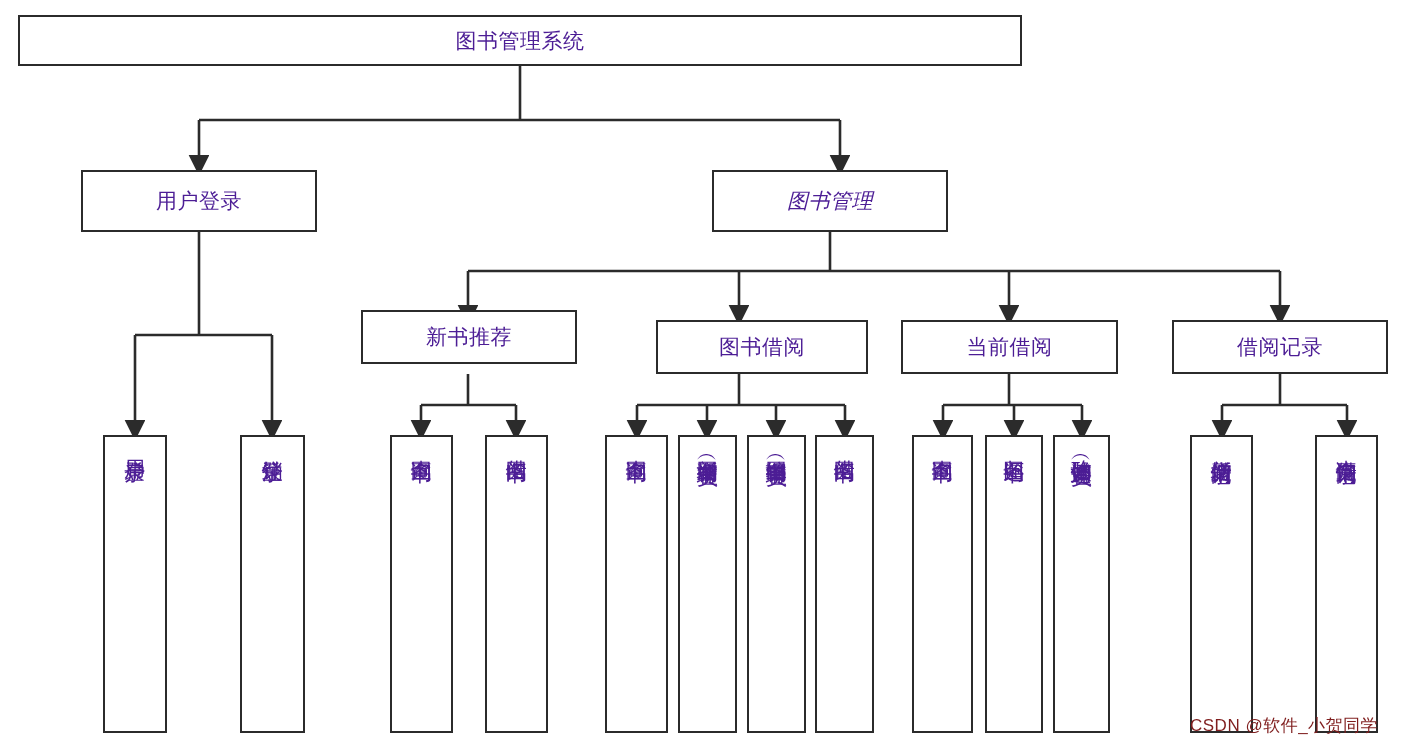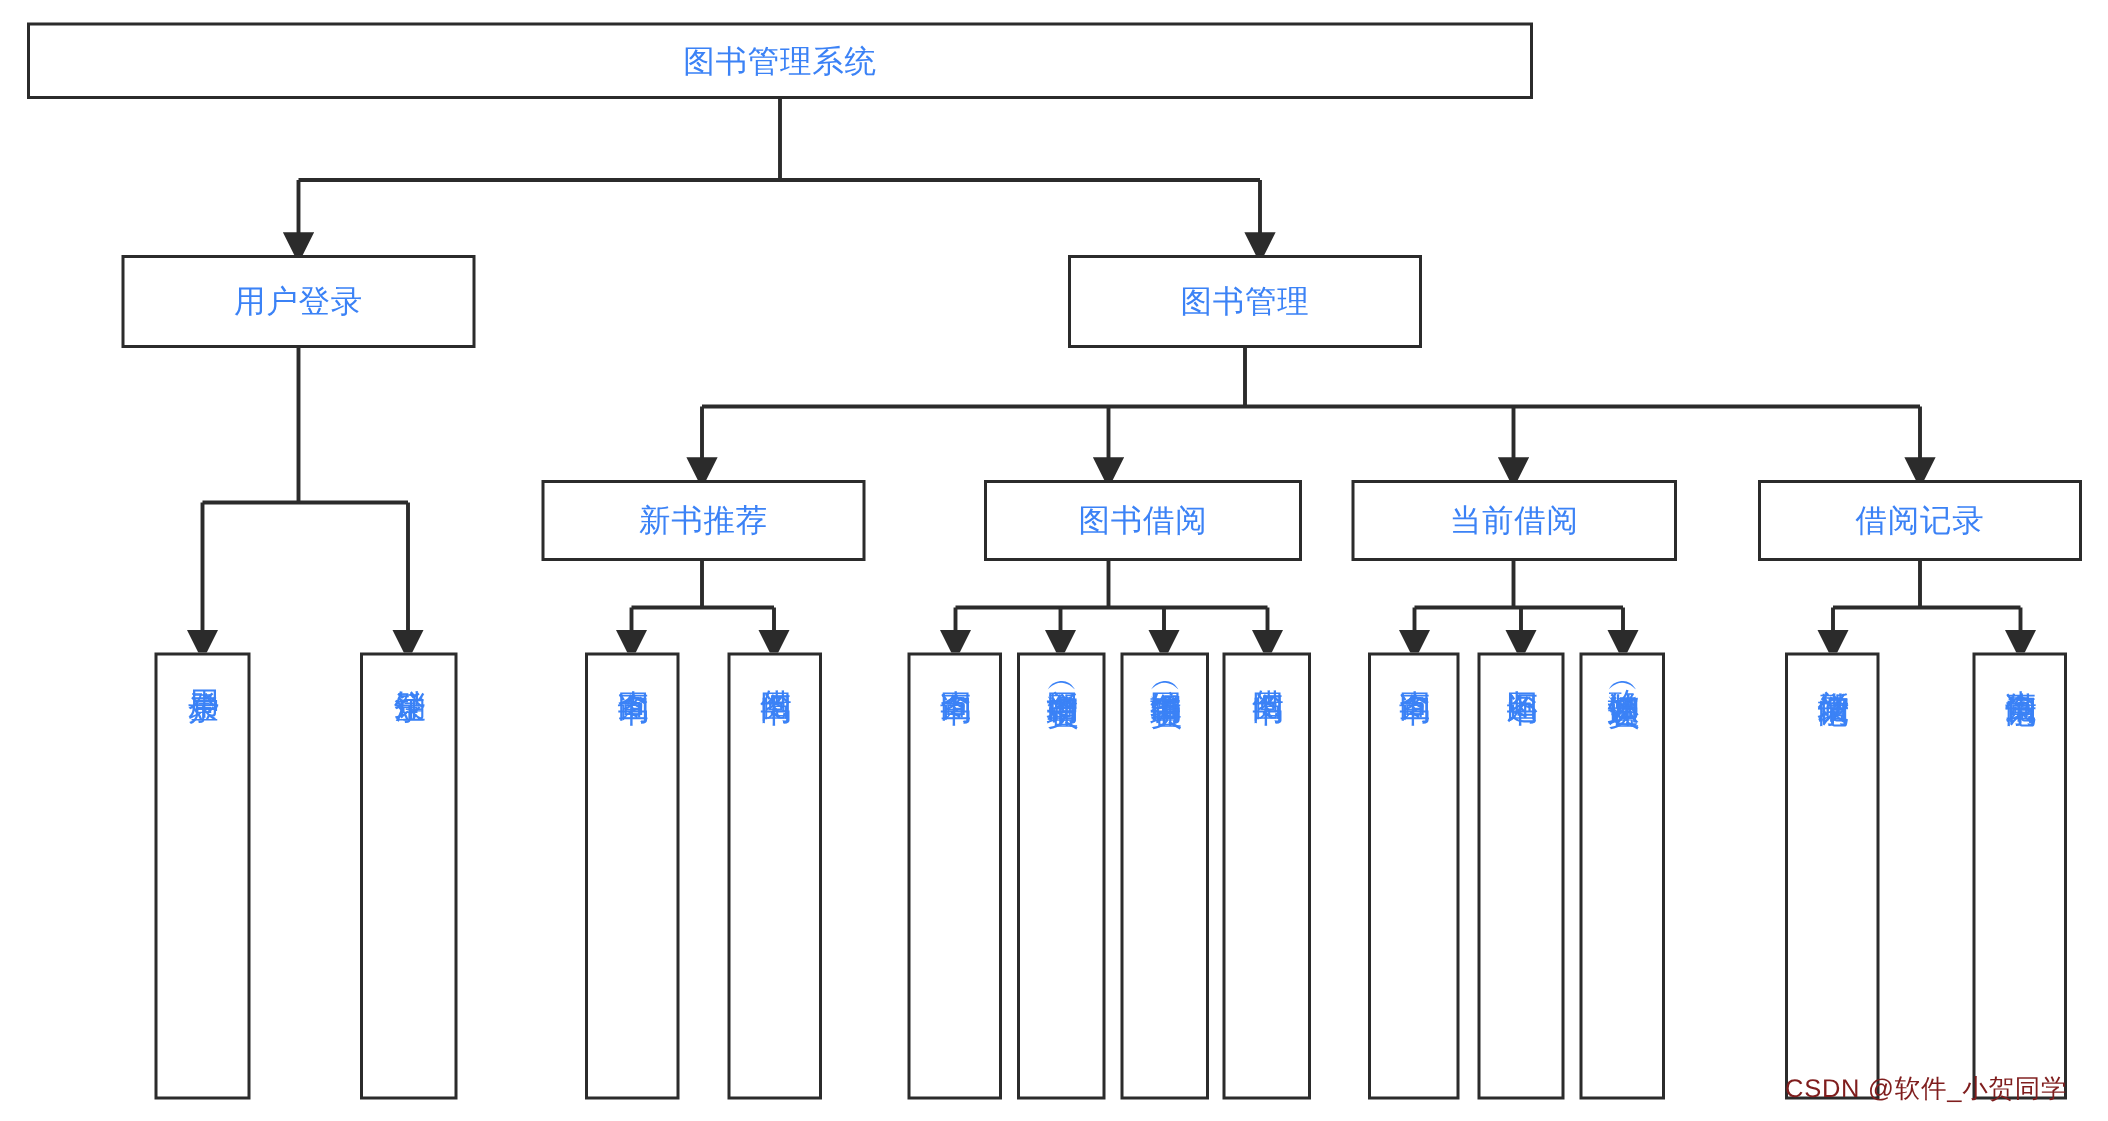--- a/index.html
+++ b/index.html
@@ -18,21 +18,21 @@
     overflow: hidden;
   }
   .node {
     position: absolute;
     box-sizing: border-box;
     border: 2px solid #2b2b2b;
     background: #ffffff;
     display: flex;
     align-items: center;
     justify-content: center;
-    color: #3b82f6;
+    color: #4c1d95;
   }
   .node.h {
     font-size: 21px;
     letter-spacing: 0.5px;
   }
   .node.leaf {
     align-items: flex-start;
     justify-content: center;
     padding-top: 6px;
   }
@@ -118,25 +118,25 @@
     </g>
   </svg>
 
   <div class="node h" style="left:18px; top:15px; width:1004px; height:51px;">
     <span>图书管理系统</span>
   </div>
 
   <div class="node h" style="left:81px; top:170px; width:236px; height:62px;">
     <span>用户登录</span>
   </div>
-  <div class="node h" style="left:712px; top:170px; width:236px; height:62px;">
+  <div class="node h" style="left:712px; top:170px; width:236px; height:62px;font-style:italic;">
     <span>图书管理</span>
   </div>
 
-  <div class="node h" style="left:361px; top:320px; width:216px; height:54px;align-items:center;">
+  <div class="node h" style="left:361px; top:310px; width:216px; height:54px;align-items:center;">
     <span>新书推荐</span>
   </div>
   <div class="node h" style="left:656px; top:320px; width:212px; height:54px;">
     <span>图书借阅</span>
   </div>
   <div class="node h" style="left:901px; top:320px; width:217px; height:54px;">
     <span>当前借阅</span>
   </div>
   <div class="node h" style="left:1172px; top:320px; width:216px; height:54px;">
     <span>借阅记录</span>

